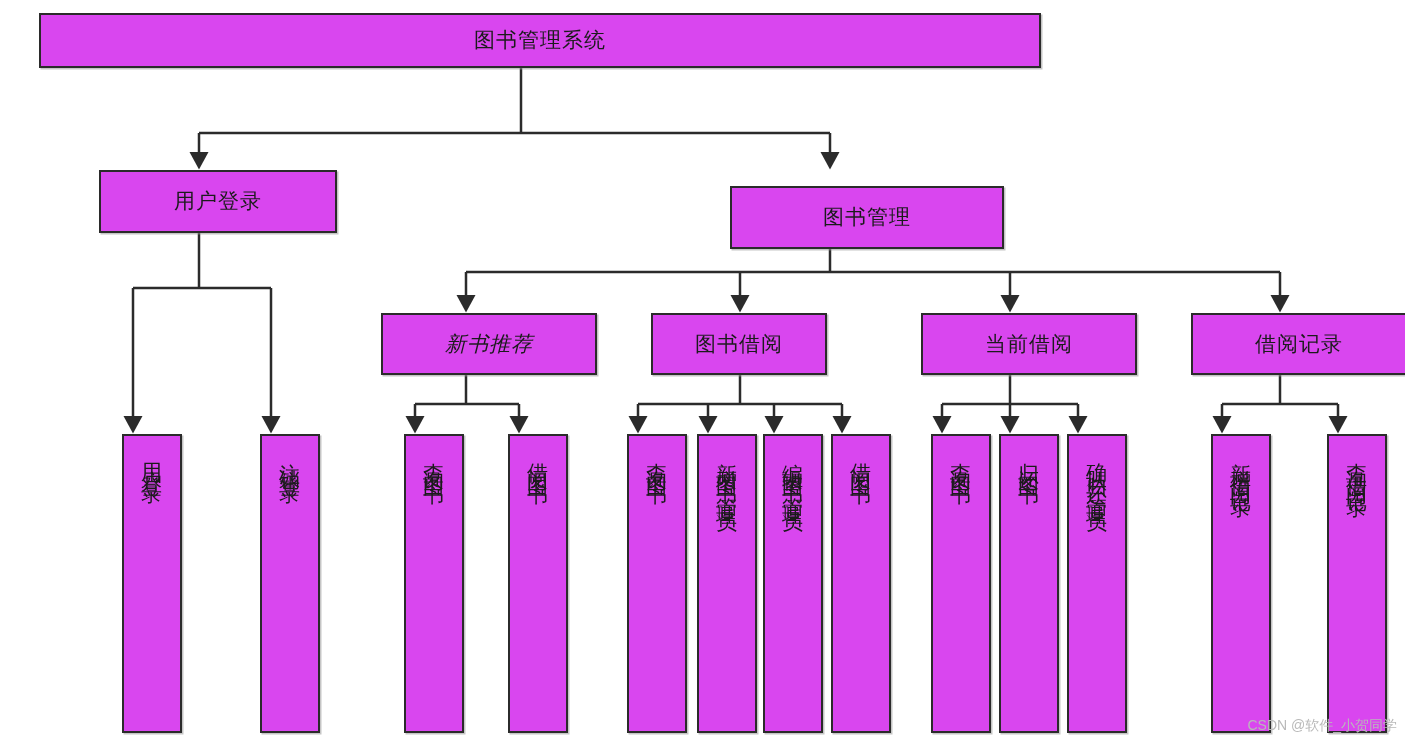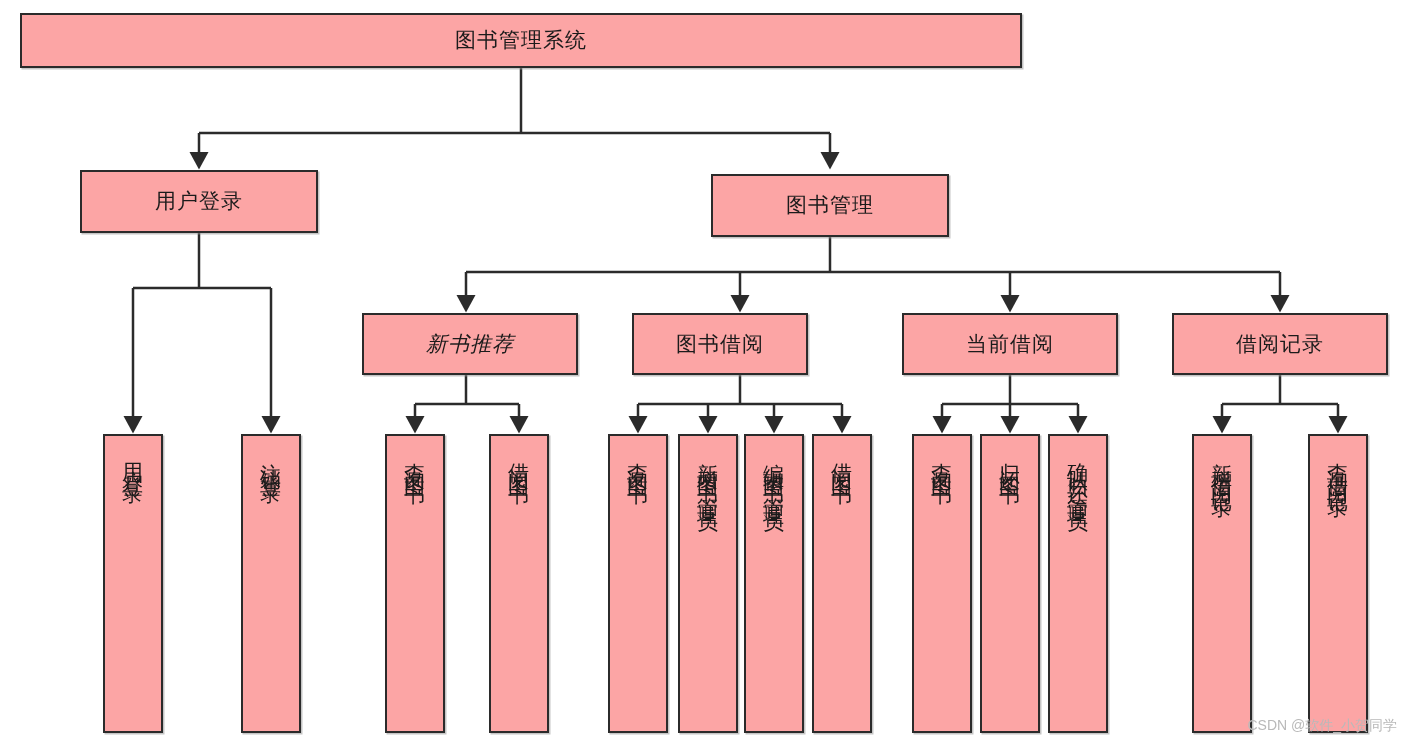--- a/index.html
+++ b/index.html
@@ -1,23 +1,23 @@
 <!DOCTYPE html>
 <html><head>
 <meta charset="utf-8">
 <style>
   html,body{margin:0;padding:0;background:#ffffff;}
   body{width:1405px;height:747px;overflow:hidden;
        font-family:"Liberation Sans","DejaVu Sans",sans-serif;}
   #diagram{position:relative;width:1405px;height:747px;background:#fff;}
   svg.edges{position:absolute;left:0;top:0;width:1405px;height:747px;}
 
-  .node{position:absolute;box-sizing:border-box;background:#fca5a5;
+  .node{position:absolute;box-sizing:border-box;background:#d946ef;
         border:2.5px solid #2b2b2b;display:flex;align-items:center;
-        justify-content:center;box-shadow:1.5px 1.5px 0 rgba(150,150,150,.55);}
+        justify-content:center;box-shadow:1.5px 1.5px 0 rgba(150,150,150,.55);margin-left:19px;}
   .node .lbl{color:#1b1b1b;line-height:1.18;text-align:center;white-space:nowrap;}
 
   .node.h .lbl{font-size:21px;letter-spacing:1px;}
   .node.root .lbl{font-size:21px;letter-spacing:1px;}
 
   .node.v{align-items:flex-start;justify-content:center;padding-top:10px;}
   .node.v .lbl{writing-mode:vertical-rl;text-orientation:upright;
                font-size:21px;letter-spacing:7px;white-space:nowrap;
                line-height:1;}
 
@@ -79,21 +79,21 @@
     </g>
   </svg>
 
   <div class="node root h" style="left:20px;top:13px;width:1002px;height:55px;">
     <span class="lbl">图书管理系统</span>
   </div>
 
   <div class="node h" style="left:80px;top:170px;width:238px;height:63px;">
     <span class="lbl">用户登录</span>
   </div>
-  <div class="node h" style="left:711px;top:174px;width:238px;height:63px;">
+  <div class="node h" style="left:711px;top:186px;width:274px;height:63px;">
     <span class="lbl">图书管理</span>
   </div>
 
   <div class="node h" style="left:362px;top:313px;width:216px;height:62px;font-style:italic;">
     <span class="lbl">新书推荐</span>
   </div>
   <div class="node h" style="left:632px;top:313px;width:176px;height:62px;">
     <span class="lbl">图书借阅</span>
   </div>
   <div class="node h" style="left:1172px;top:313px;width:216px;height:62px;">

